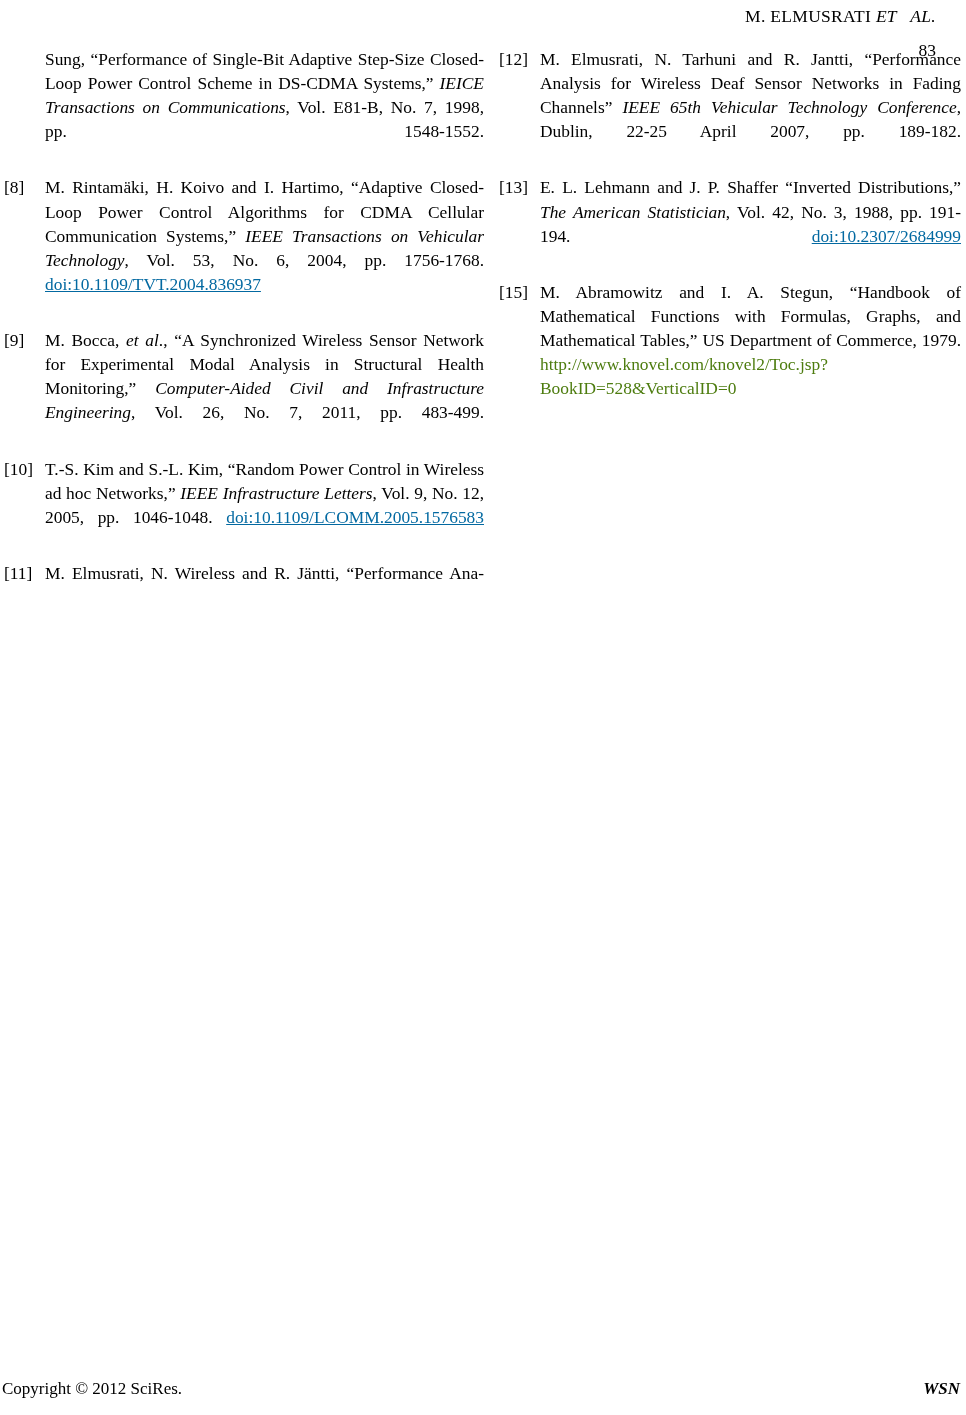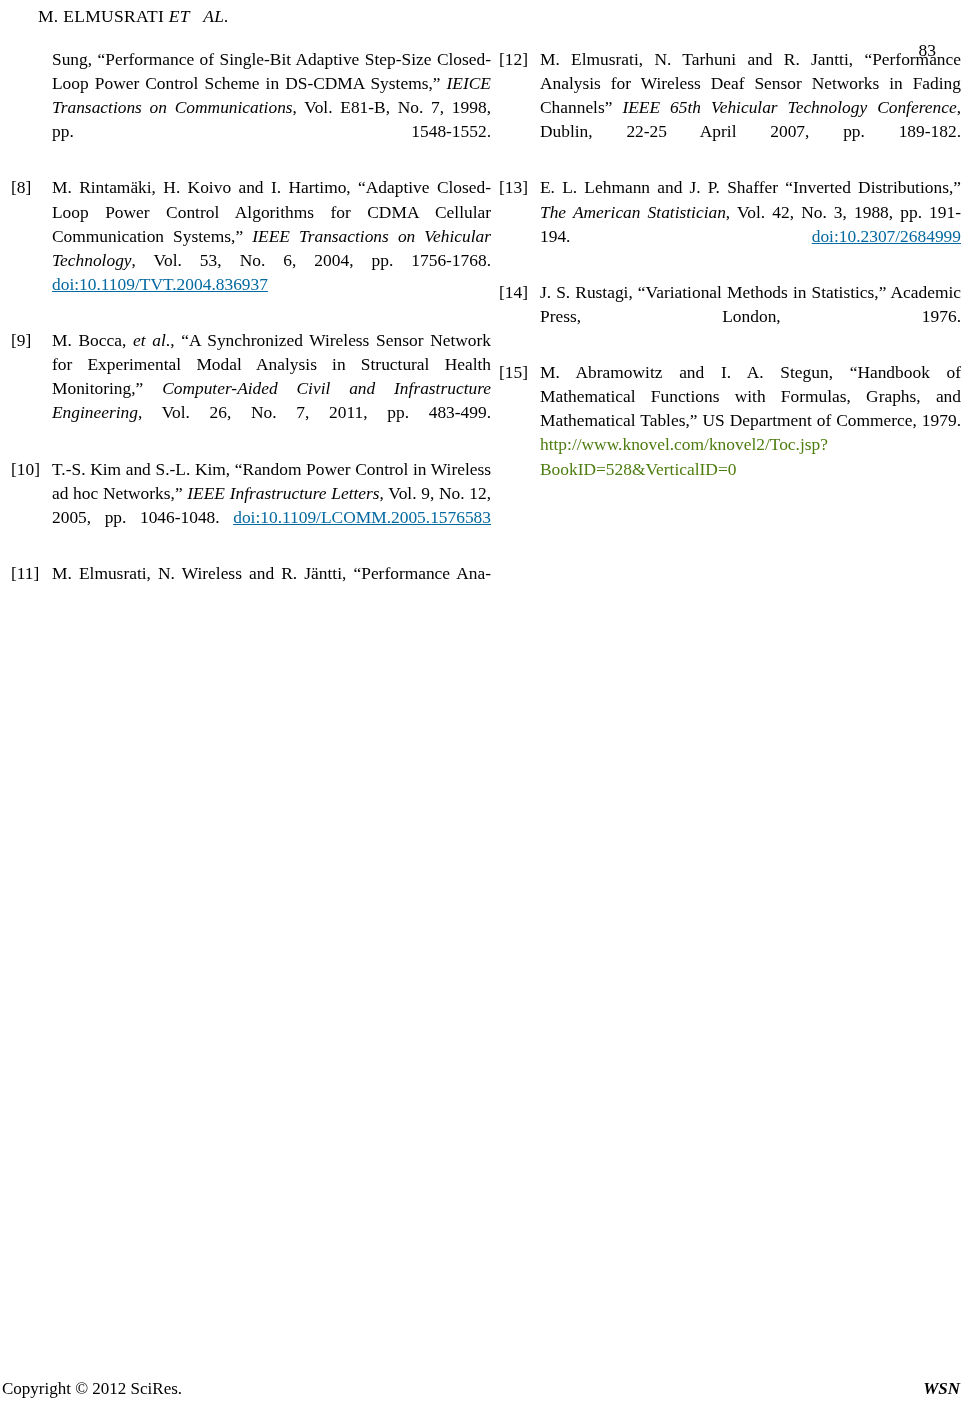--- a/index.html
+++ b/index.html
@@ -22,21 +22,21 @@
     position: absolute;
     top: 6px;
     left: 38px;
     right: 30px;
     height: 22px;
   }
   .rh-title {
     position: absolute;
     left: 0;
     right: 0;
-    text-align: left;
+    text-align: right;
     font-size: 17.5px;
     letter-spacing: 0.3px;
     white-space: pre;
   }
   .rh-title .ital {
     font-style: italic;
   }
   .rh-page {
     position: absolute;
     right: 0;
@@ -49,21 +49,21 @@
   .columns {
     position: absolute;
     top: 47px;
     left: 0;
     width: 966px;
   }
   .col {
     position: absolute;
     top: 0;
   }
-  .col-left  { left: 11px;   width: 480px; }
+  .col-left  { left: 4px;   width: 480px; }
   .col-right { left: 499px; width: 462px; }
 
   .ref {
     position: relative;
     padding-left: 41px;
     margin-bottom: 8px;
     font-size: 17.4px;
     line-height: 24.1px;
     text-align: justify;
     text-justify: inter-word;
@@ -166,24 +166,20 @@
       <div>
           <div class="ref">
             <span class="label">[12]</span>
             <span class="body"><span>M. Elmusrati, N. Tarhuni and R. Jantti, “Performance Analysis for Wireless Deaf Sensor Networks in Fading Channels” </span><i>IEEE 65th Vehicular Technology Conference</i><span>, Dublin, 22-25 April 2007, pp. 189-182.</span></span>
           </div>
           <div class="ref">
             <span class="label">[13]</span>
             <span class="body"><span>E. L. Lehmann and J. P. Shaffer “Inverted Distributions,” </span><i>The American Statistician</i><span>, Vol. 42, No. 3, 1988, pp. 191-194. </span><a class="doi" href="#">doi:10.2307/2684999</a></span>
           </div>
           <div class="ref">
-            <span class="label">[14]</span>
-            <span class="body"><span>J. S. Rustagi, “Variational Methods in Statistics,” Academic Press, London, 1976.</span></span>
-          </div>
-          <div class="ref">
             <span class="label">[15]</span>
             <span class="body"><span>M. Abramowitz and I. A. Stegun, “Handbook of Mathematical Functions with Formulas, Graphs, and Mathematical Tables,” US Department of Commerce, 1979. </span><span class="plainurl">http://www.knovel.com/knovel2/Toc.jsp?BookID=528&amp;VerticalID=0</span></span>
           </div>
         </div>
     </div>
 
   </div>
 
   <div class="footer">
     <div class="footer-left">Copyright © 2012 SciRes.</div>

